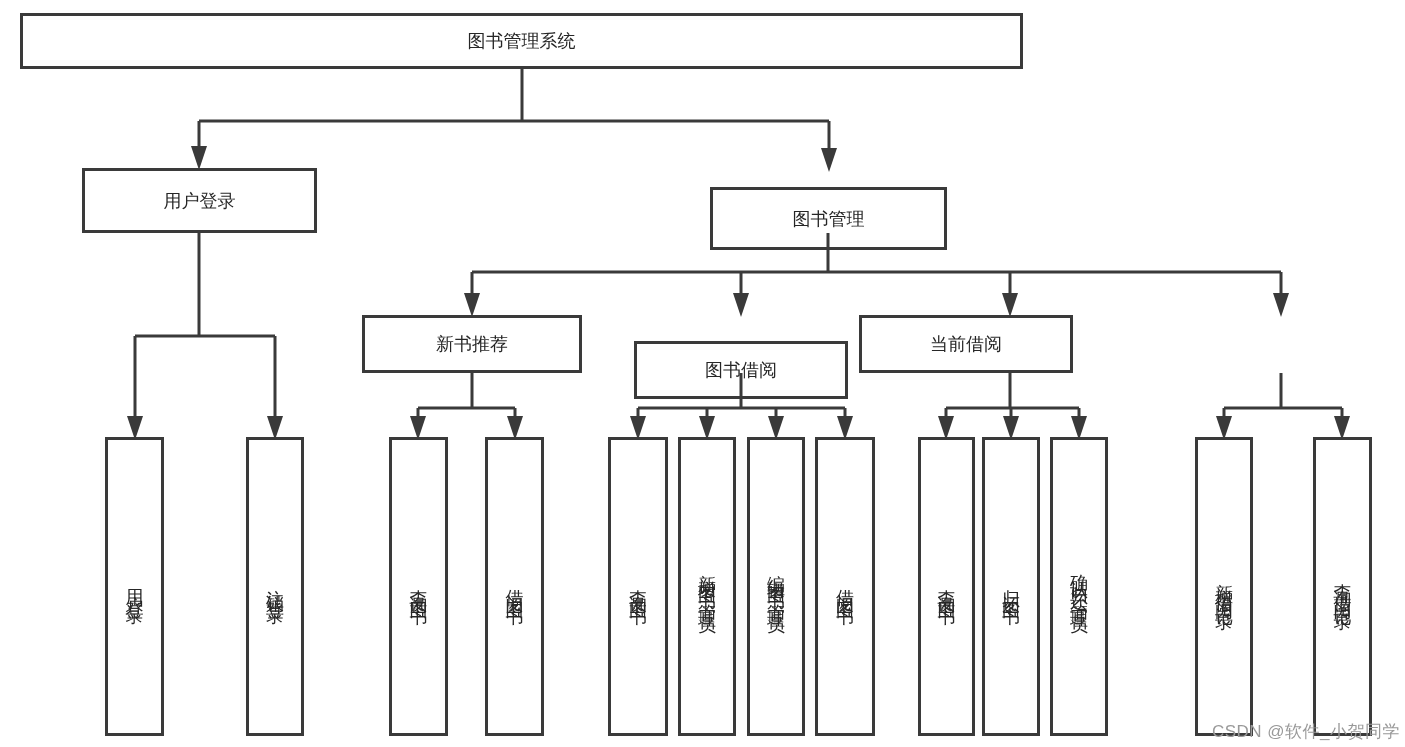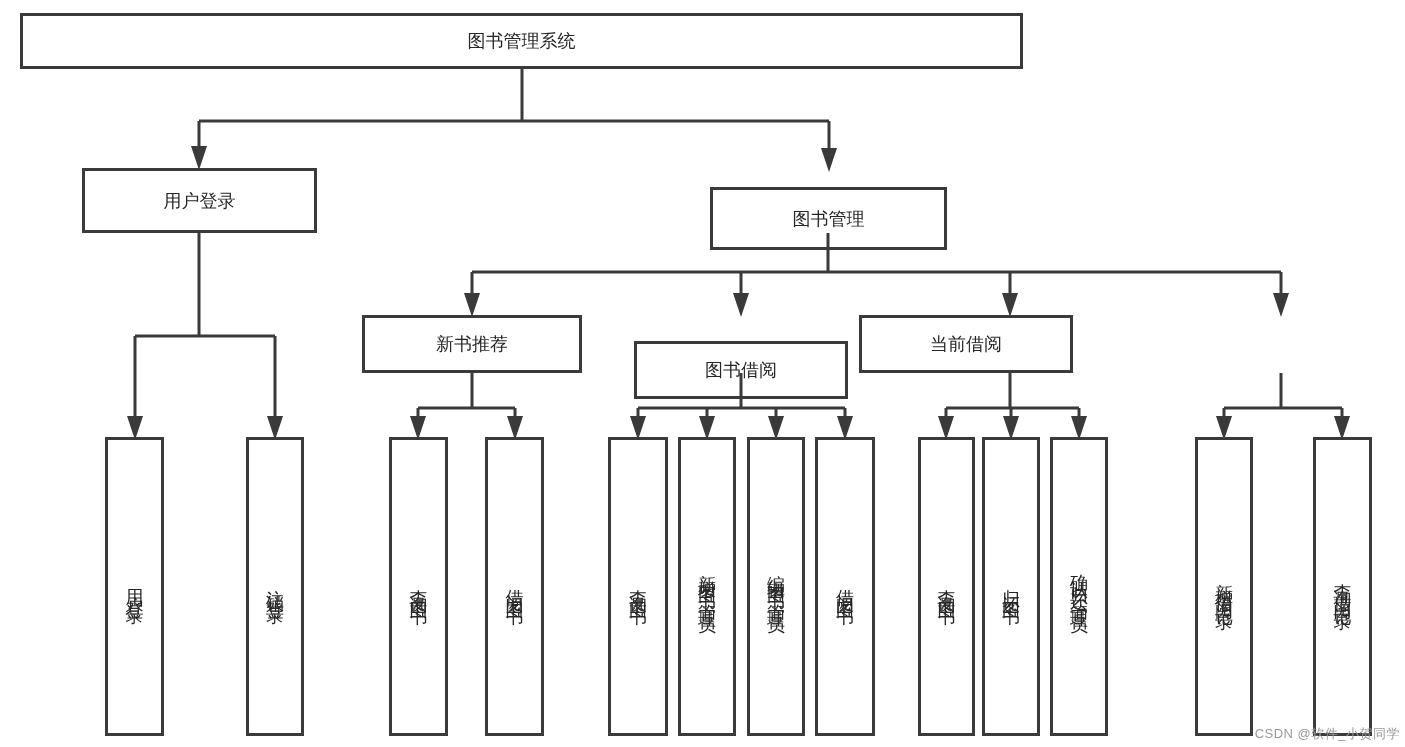--- a/index.html
+++ b/index.html
@@ -15,21 +15,21 @@
     border:3px solid var(--line,#3a3a3a);color:var(--text,#262626);
     display:flex;align-items:center;justify-content:center;
     font-size:18px;line-height:1;z-index:1;
   }
   .node-v span{
     writing-mode:vertical-rl;text-orientation:mixed;
     letter-spacing:6px;white-space:nowrap;
   }
   .watermark{
     position:absolute;right:5px;bottom:4px;z-index:3;
-    color:var(--watermark-text,#999);font-size:13px;letter-spacing:0.5px;
+    color:var(--watermark-text,#999);font-size:17px;letter-spacing:0.5px;
   }
 </style>
 </head>
 <body>
 
 <div class="canvas">
 
   <div class="node" style="left:20px;top:13px;width:1003px;height:56px;">
     <span>图书管理系统</span>
   </div>

